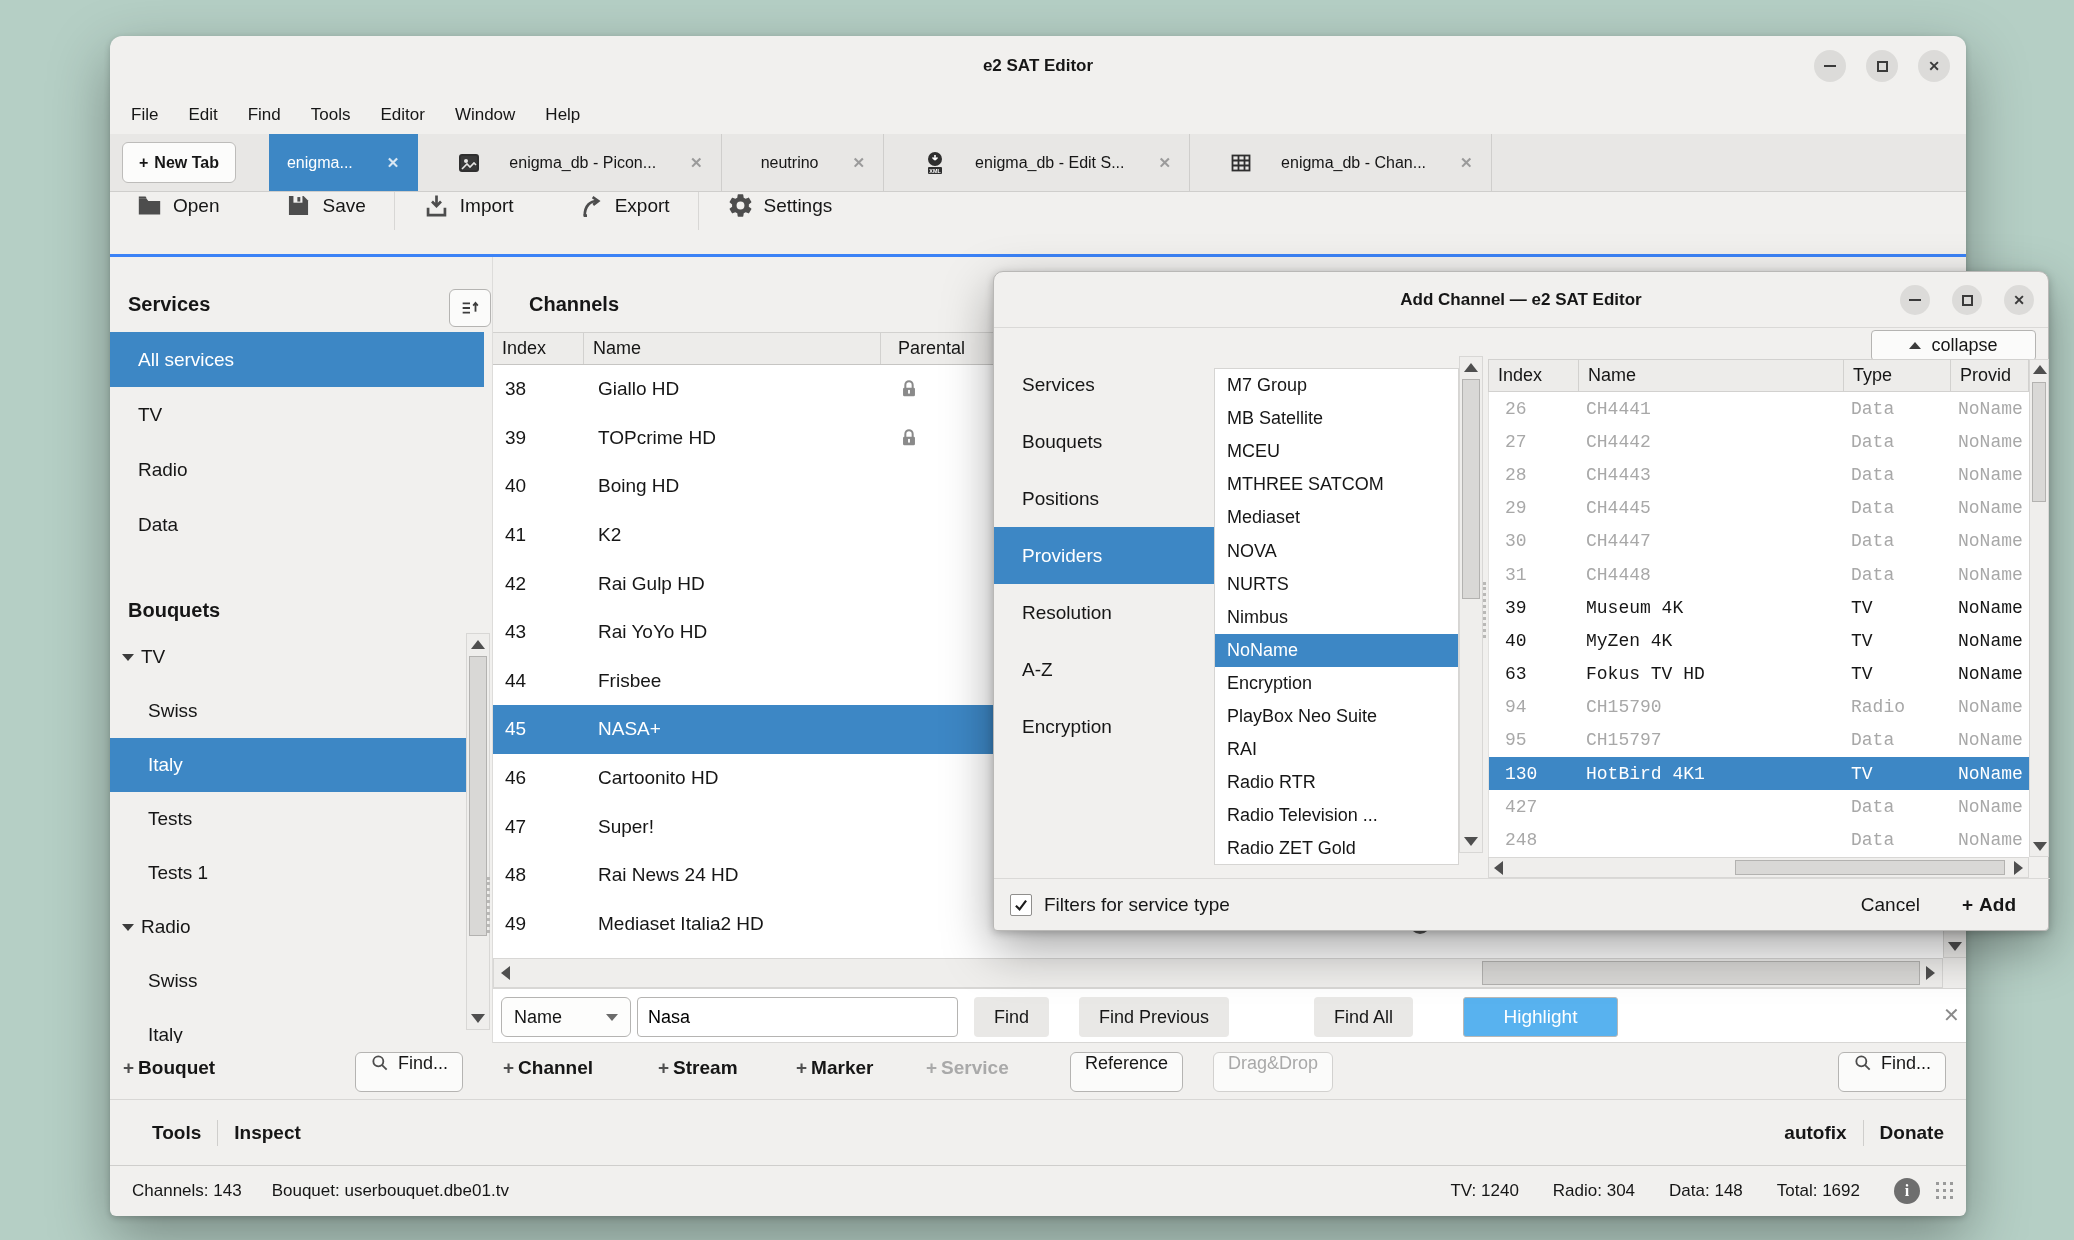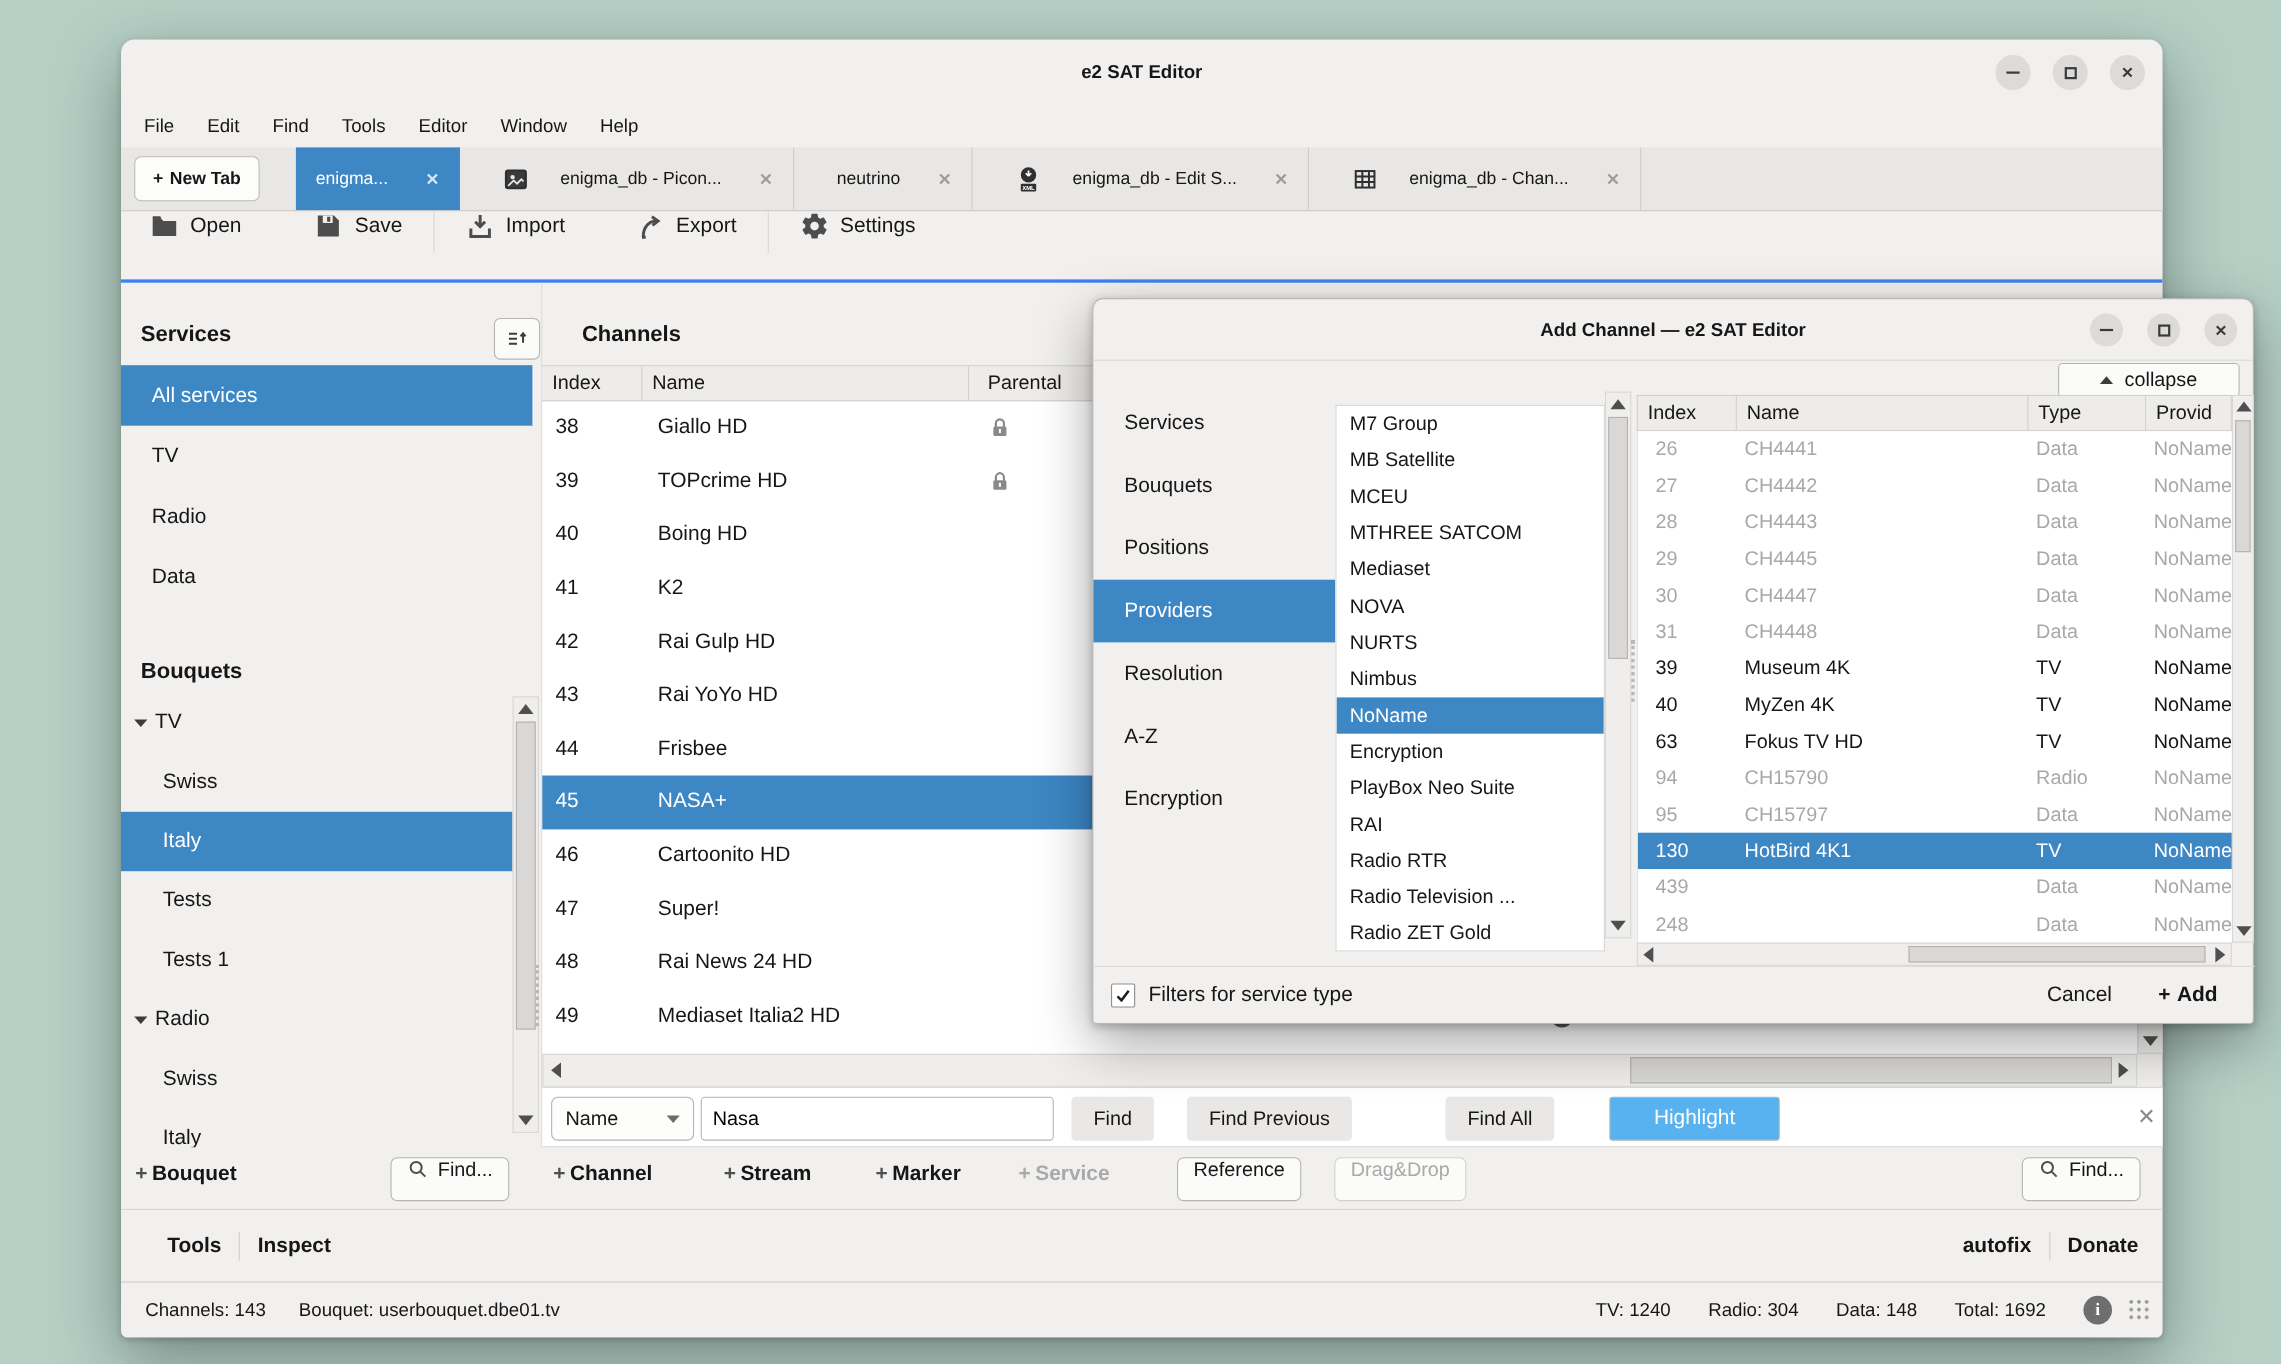--- a/index.html
+++ b/index.html
@@ -125,21 +125,21 @@
               border-radius:4px; display:flex; align-items:center; justify-content:center; gap:10px; font-size:18px; }
   .coll-a { width:0; height:0; border-left:6px solid transparent; border-right:6px solid transparent; border-bottom:7px solid #3c3c3c; }
   .dcats { position:absolute; left:0; top:84px; width:220px; }
   .dcat { height:57px; display:flex; align-items:center; padding-left:28px; font-size:19px; }
   .dprov { position:absolute; left:220px; top:96px; width:245px; height:497px; background:#fff; border:1px solid #d6d5d3; overflow:hidden; }
   .dp-row { height:33.1px; display:flex; align-items:center; padding-left:12px; font-size:18px; white-space:nowrap; }
   .dtable { position:absolute; left:494px; top:87px; width:541px; }
   .dt-head { height:33px; background:#edecea; border:1px solid #d2d1cf; display:flex; font-size:18px; }
   .dt-head .hc { display:flex; align-items:center; padding-left:9px; border-right:1px solid #d2d1cf; overflow:hidden; }
   .dt-rows { background:#fff; height:465px; overflow:hidden; border-left:1px solid #e2e1df; }
-  .dt-row { height:33.2px; display:flex; align-items:center; font-size:18px; white-space:nowrap; }
+  .dt-row { height:33.2px; display:flex; align-items:center; font-size:18px; white-space:nowrap;font-family:Liberation Mono, monospace; }
   .dt-row.dim { color:#a8a8a8; }
   .dt-row span { overflow:hidden; }
   .dt-i { width:90px; padding-left:16px; flex:none; }
   .dt-n { width:265px; padding-left:7px; flex:none; }
   .dt-t { width:107px; padding-left:7px; flex:none; }
   .dt-p { width:79px; padding-left:7px; flex:none; }
   .dfoot { position:absolute; left:0; top:606px; width:1056px; height:53px; display:flex; align-items:center;
            border-top:1px solid #dad9d7; font-size:19px; }
   .checkbox { width:22px; height:22px; background:#fff; border:1px solid #8f8e8c; border-radius:2px;
               display:flex; align-items:center; justify-content:center; margin-left:16px; }
@@ -676,21 +676,21 @@
             <span class="dt-t">Data</span>
             <span class="dt-p">NoName</span>
           </div>
         <div class="dt-row sel">
             <span class="dt-i">130</span>
             <span class="dt-n">HotBird 4K1</span>
             <span class="dt-t">TV</span>
             <span class="dt-p">NoName</span>
           </div>
         <div class="dt-row dim">
-            <span class="dt-i">439</span>
+            <span class="dt-i">427</span>
             <span class="dt-n"></span>
             <span class="dt-t">Data</span>
             <span class="dt-p">NoName</span>
           </div>
         <div class="dt-row dim">
             <span class="dt-i">248</span>
             <span class="dt-n"></span>
             <span class="dt-t">Data</span>
             <span class="dt-p">NoName</span>
           </div>

